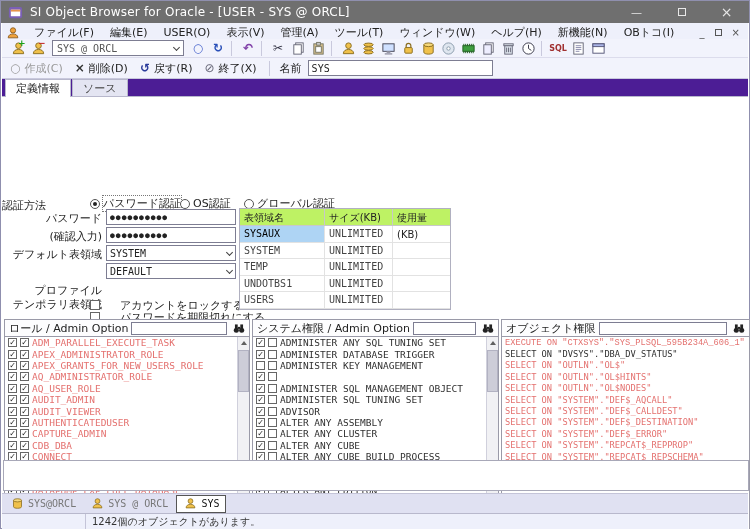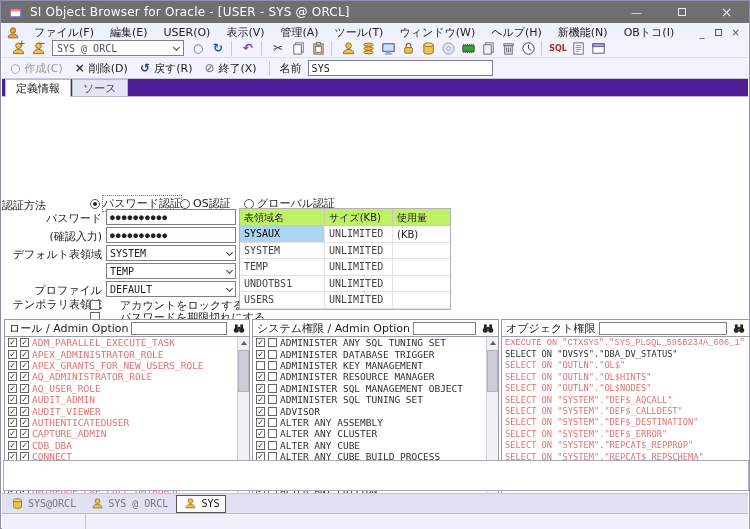--- a/index.html
+++ b/index.html
@@ -317,21 +317,21 @@
     <span id="form-fields"><span class="f-label" style="left: 0px; top: 114px;">パスワード</span><span class="f-input pw" style="top: 112px;">
           <span class="val">●●●●●●●●●●</span>
         </span><span class="f-label" style="left: 0px; top: 132px;">(確認入力)</span><span class="f-input pw" style="top: 130px;">
           <span class="val">●●●●●●●●●●</span>
         </span><span class="f-label" style="left: 0px; top: 150px; text-align: right;">デフォルト表領域</span><span class="f-input" style="top: 148px;">
           <span class="val">SYSTEM</span>
           <span class="chev"></span>
         </span><span class="f-label" style="left: 0px; top: 168px; margin-top: 32px;">テンポラリ表領域</span><span class="f-input" style="top: 166px;">
           <span class="val">TEMP</span>
           <span class="chev"></span>
-        </span><span class="f-label" style="left: 0px; top: 186px;">プロファイル</span><span class="f-input" style="top: 184px;">
+        </span><span class="f-label" style="left: 0px; top: 186px;">プロファイル</span><span class="f-input" style="top: 166px;">
           <span class="val">DEFAULT</span>
           <span class="chev"></span>
         </span></span>
     <span id="form-checks"><span class="cb-item" style="left: 88px; top: 202px;">
           <span class="cb"></span>
           <span>アカウントをロックする</span>
         </span><span class="cb-item" style="left: 88px; top: 214px;">
           <span class="cb"></span>
           <span>パスワードを期限切れにする</span>
         </span></span>
@@ -505,21 +505,20 @@
             <span class="txt blk">ADMINISTER DATABASE TRIGGER</span>
           </div>
           <div class="lrow">
             <span class="cb"></span>
             <span class="cb"></span>
             <span class="txt blk">ADMINISTER KEY MANAGEMENT</span>
           </div>
           <div class="lrow">
             <span class="cb">✓</span>
             <span class="cb"></span>
-            <span class="txt blk">ADMINISTER RESOURCE MANAGER</span>
           </div>
           <div class="lrow">
             <span class="cb">✓</span>
             <span class="cb"></span>
             <span class="txt blk">ADMINISTER SQL MANAGEMENT OBJECT</span>
           </div>
           <div class="lrow">
             <span class="cb">✓</span>
             <span class="cb"></span>
             <span class="txt blk">ADMINISTER SQL TUNING SET</span>
@@ -672,15 +671,16 @@
               <path d="M2.5 13.5c0-3 2.5-4.5 5.5-4.5s5.5 1.5 5.5 4.5z" fill="#f0c14b" stroke="#8a6d1f"></path>
             </svg>
           </span>
         </span>
         <span>SYS</span>
       </span>
     </div>
 
   <div id="statusbar">
     <span class="st-cell" style="width:84px"></span>
+    <span id="st-msg">1242個のオブジェクトがあります。</span>
   </div>
 
 </div>
 
 </body></html>

